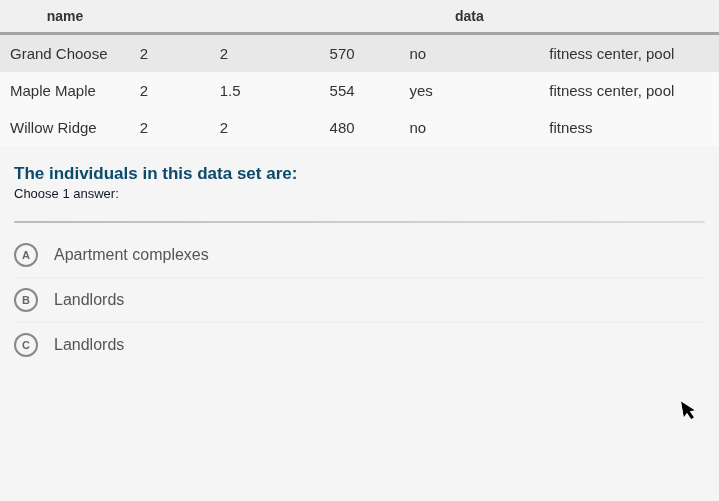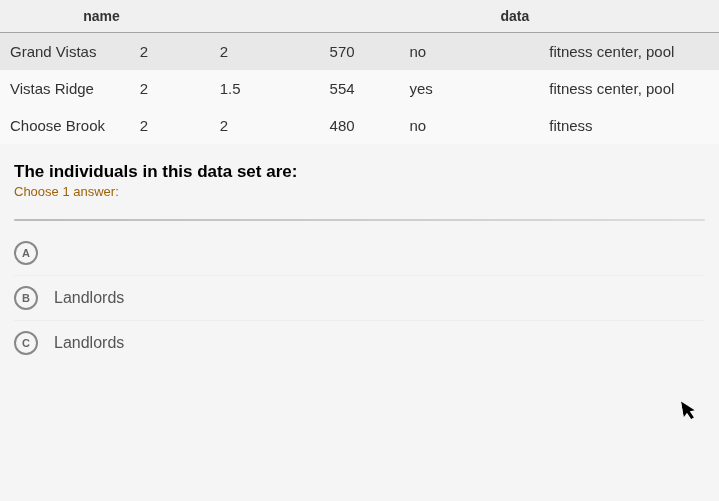--- a/index.html
+++ b/index.html
@@ -11,24 +11,24 @@
       overflow: hidden;
       color: #333;
       position: relative;
     }
     .table {
       width: 100%;
       border-collapse: collapse;
       font-size: 15px;
     }
     .table th {
-      text-align: right;
+      text-align: center;
       font-weight: 600;
       padding: 8px 10px;
-      border-bottom: 1px solid #a3a3a3;
+      border-bottom: 3px solid #a3a3a3;
       background: #f0f0f0;
       font-size: 14px;
     }
     .table td {
       padding: 10px 10px;
       vertical-align: top;
     }
     .table tr.odd { background: #e8e8e8; }
     .table tr.even { background: #f9f9f9; }
     .col-name { width: 130px; font-weight: 500; }
@@ -36,27 +36,27 @@
     .col-num2 { width: 110px; }
     .col-num3 { width: 80px; }
     .col-heat { width: 140px; }
     .col-amen { width: 180px; }
     .question {
       padding: 18px 14px 6px 14px;
     }
     .question-title {
       font-size: 17px;
       font-weight: 600;
-      color: #000000;
+      color: #0c4a6e;
       margin-bottom: 2px;
     }
     .question-sub {
       font-size: 13px;
       font-weight: 500;
-      color: #a16207;
+      color: #0f172a;
       margin-bottom: 14px;
     }
     .divider {
       height: 2px;
       background: linear-gradient(to right, #bbb, #ddd);
       margin: 0 14px 10px 14px;
       border-radius: 1px;
     }
     .options { padding: 0 14px; }
     .option {
@@ -101,56 +101,57 @@
       <th class="col-name">name</th>
       <th class="col-num1"></th>
       <th class="col-num2"></th>
       <th class="col-num3"></th>
       <th class="col-heat">data</th>
       <th class="col-amen"></th>
     </tr>
   </thead>
   <tbody>
     <tr class="odd">
-      <td class="col-name">Grand Vistas</td>
+      <td class="col-name">Grand Choose</td>
       <td>2</td>
       <td>2</td>
       <td>570</td>
       <td>no</td>
       <td>fitness center, pool</td>
     </tr>
     <tr class="even">
-      <td class="col-name">Vistas Ridge</td>
+      <td class="col-name">Maple Maple</td>
       <td>2</td>
       <td>1.5</td>
       <td>554</td>
       <td>yes</td>
       <td>fitness center, pool</td>
     </tr>
     <tr class="even">
-      <td class="col-name">Choose Brook</td>
+      <td class="col-name">Willow Ridge</td>
       <td>2</td>
       <td>2</td>
       <td>480</td>
       <td>no</td>
       <td>fitness</td>
     </tr>
   </tbody>
 </table>
 
 <div class="question">
   <div class="question-title">The individuals in this data set are:</div>
   <div class="question-sub">Choose 1 answer:</div>
 </div>
 
 <div class="divider"></div>
 
 <div class="options">
   <div class="option">
     <div class="option-letter">A</div>
+    <div class="option-label">Apartment complexes</div>
   </div>
   <div class="option">
     <div class="option-letter">B</div>
     <div class="option-label">Landlords</div>
   </div>
   <div class="option">
     <div class="option-letter">C</div>
     <div class="option-label">Landlords</div>
   </div>
 </div>

